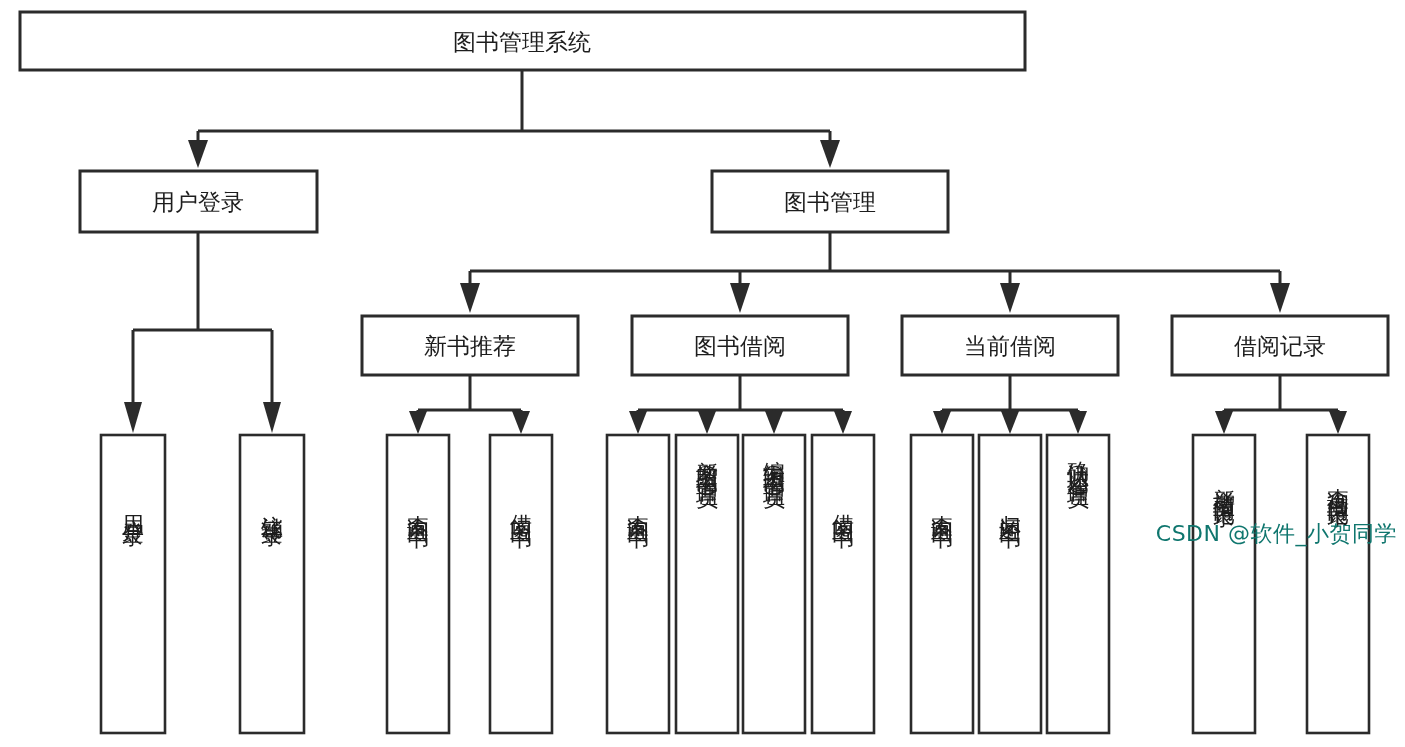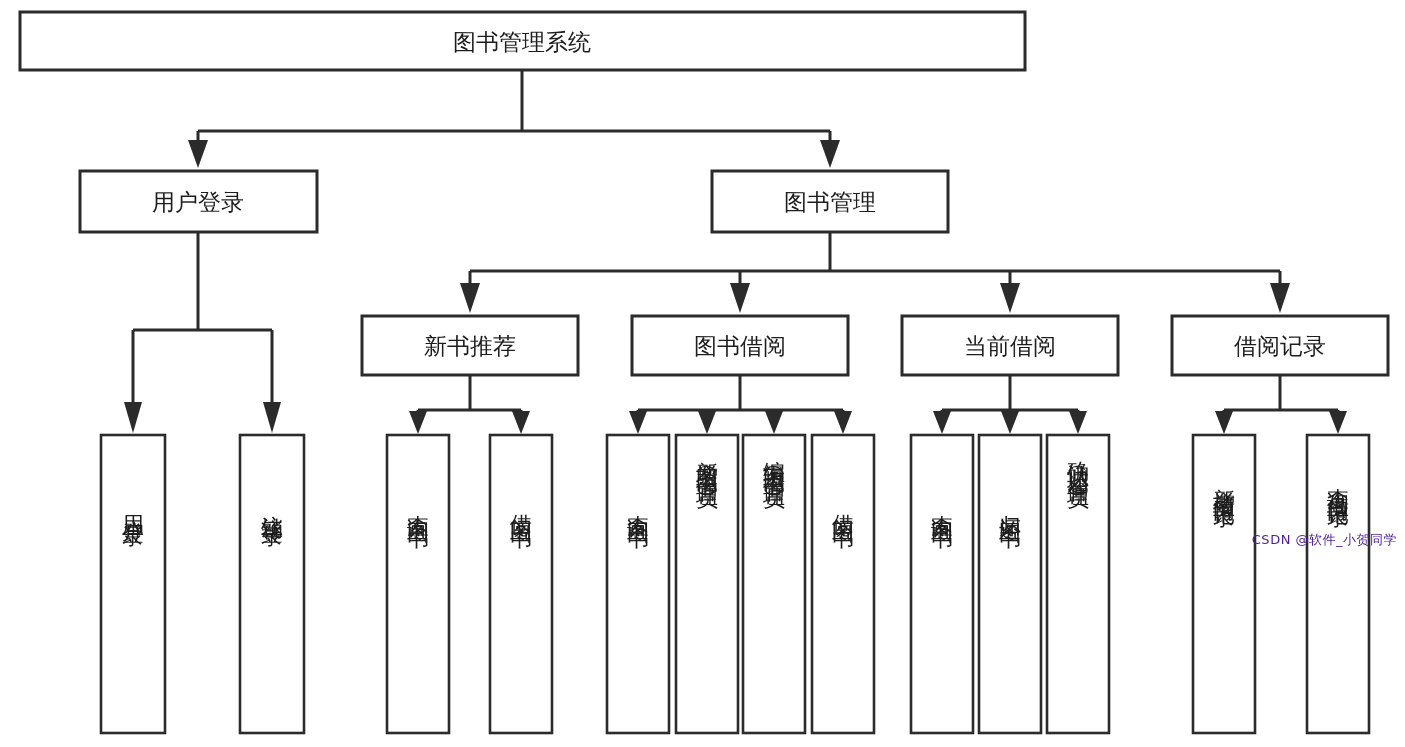--- a/index.html
+++ b/index.html
@@ -70,22 +70,22 @@
     letter-spacing: 4px;
     color: #1d1d1d;
     white-space: nowrap;
     text-align: left;
   }
   .watermark {
     position: absolute;
     right: 8px;
     bottom: 6px;
     font-family: "DejaVu Sans", "Liberation Sans", sans-serif;
-    font-size: 13px;
-    color: #4c1d95;
+    font-size: 22px;
+    color: #0f766e;
     letter-spacing: 0.5px;
     white-space: nowrap;
   }
 </style>
 </head>
 <body>
 
 <div id="diagram-root">
 
   <svg id="tree-svg" viewBox="0 0 1405 747">

